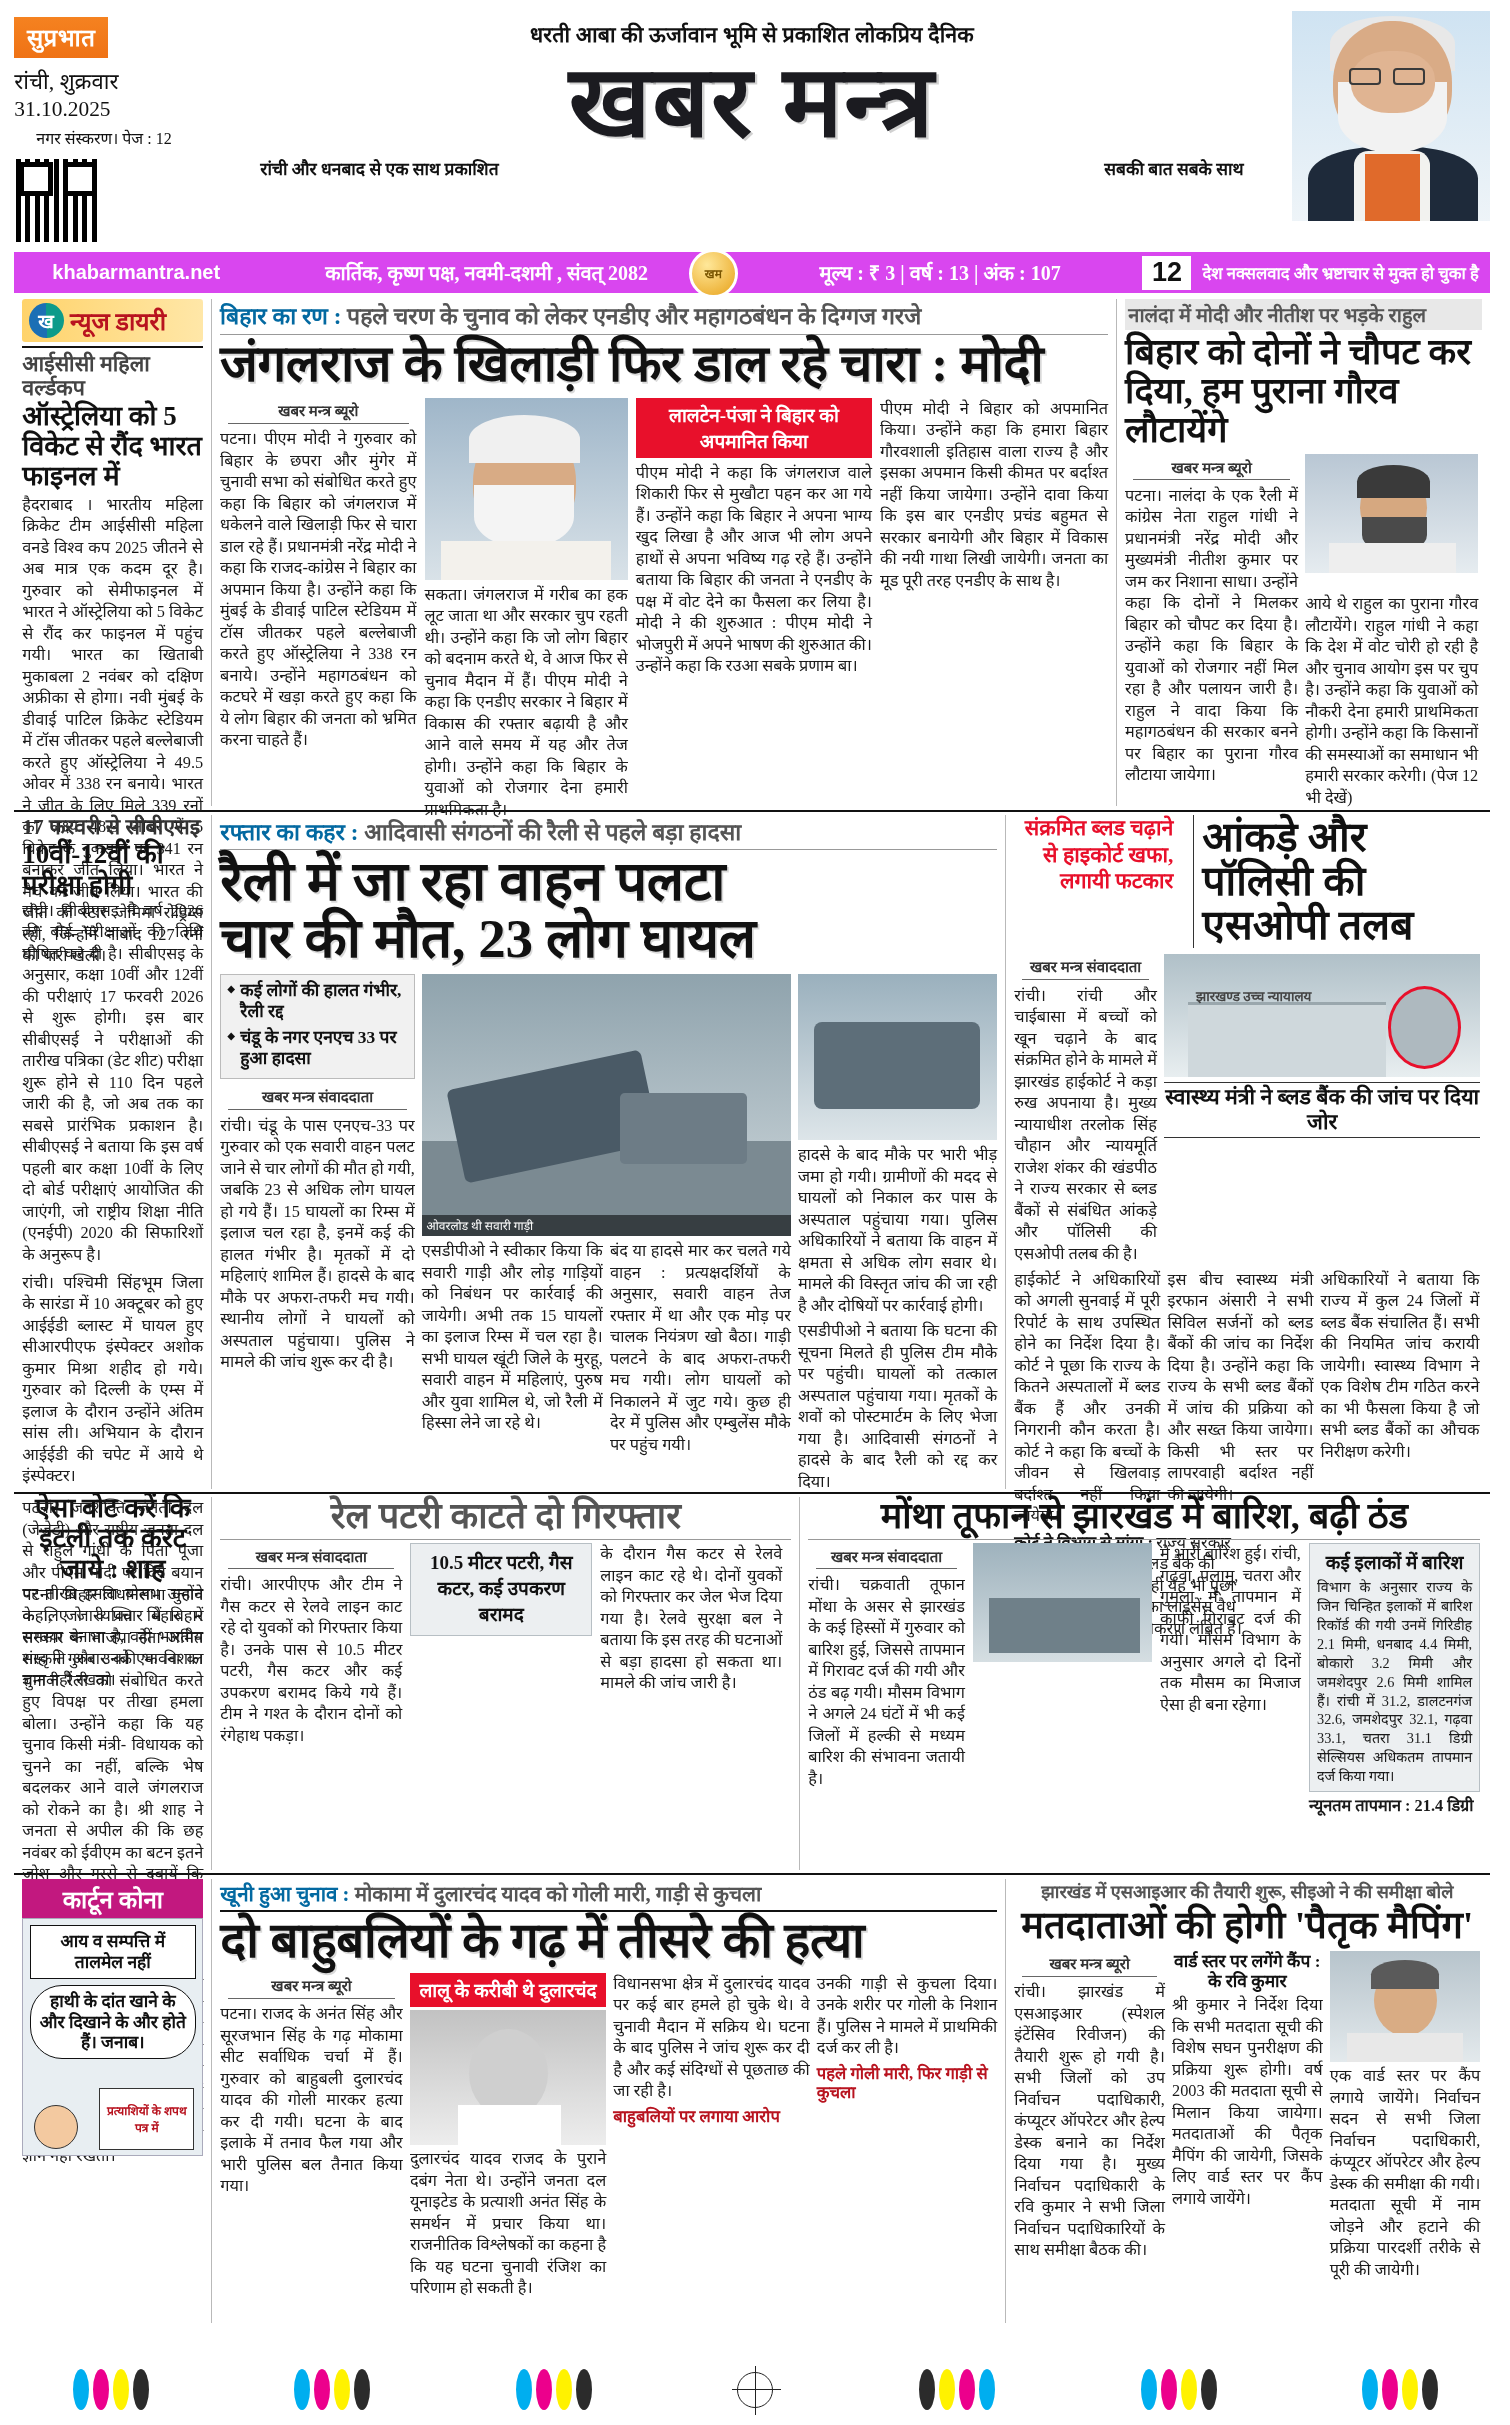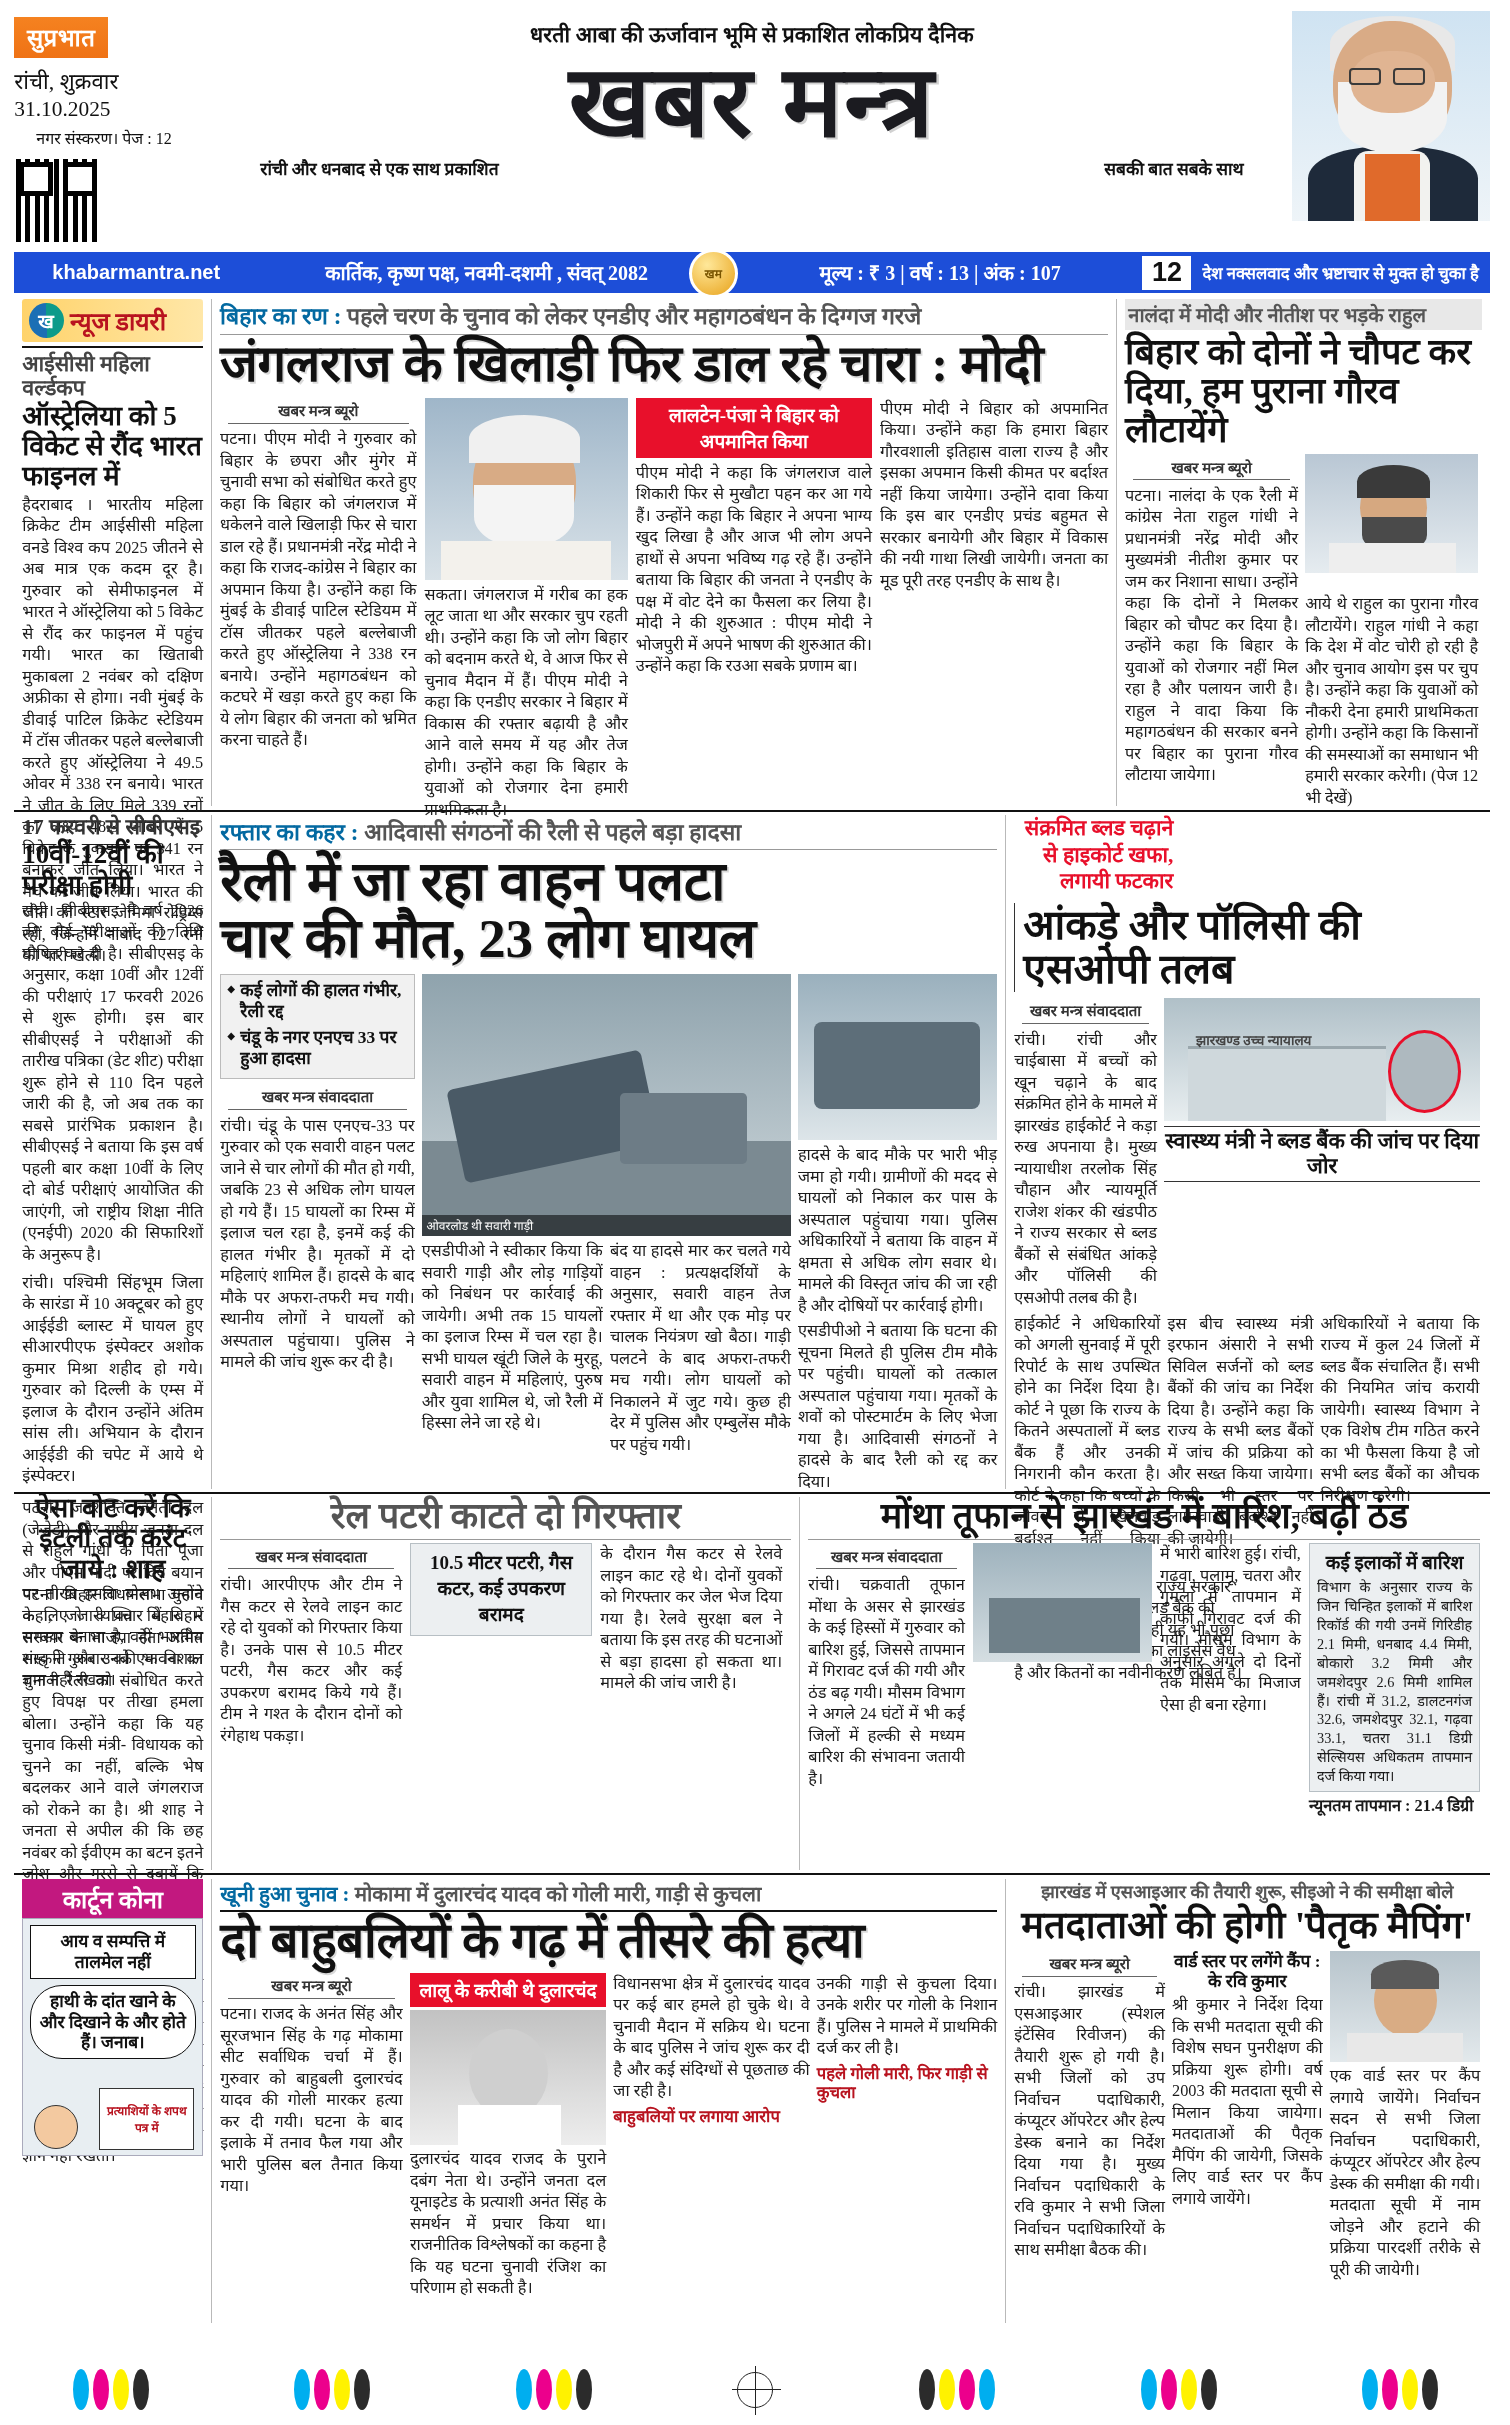--- a/index.html
+++ b/index.html
@@ -50,21 +50,21 @@
   .mh-photo .face{position:absolute;left:59px;top:40px;width:84px;height:62px;border-radius:45%;background:#e0b492;}
   .mh-photo .glass{position:absolute;top:57px;width:32px;height:17.4px;border:2.4px solid #3a3a3a;border-radius:4px;}
   .mh-photo .glass.l{left:57px;}
   .mh-photo .glass.r{left:101px;}
   .mh-photo .body{position:absolute;left:16px;top:136px;width:170px;height:79px;background:#1e2a3a;border-radius:40% 40% 0 0;}
   .mh-photo .kurta{position:absolute;left:62px;top:140px;width:76px;height:75px;background:#f2f2ef;border-radius:14.3px 14.3px 0 0;}
   .mh-photo .scarf{position:absolute;left:73px;top:143px;width:55px;height:71px;background:#e06a2b;}
 
   
   .bluebar {
-    display:flex; align-items:center; background:#1d4ed8; color:#fff;
+    display:flex; align-items:center; background:#d946ef; color:#fff;
     height:41px; font-weight:bold; position:relative; margin-top:3.2px;
   }
   .bb-site { font-family:"Liberation Sans", sans-serif; font-size:20px; padding-left:38px; width:270px;}
   .bb-panchang { flex:1; text-align:center; font-size:20px; }
   .bb-seal{ width:49px;height:49px;border-radius:50%;background:radial-gradient(circle at 35% 30%,#ffe89a,#e8a21a);
      border:3.2px solid #fff; display:flex;align-items:center;justify-content:center;font-size:12px;color:#7a5500;
      position:relative; top:0.8px;}
   .bb-price { flex:1; text-align:center; font-size:20px; }
   .bb-pagebox { background:#fff; color:#111; font-size:27px; padding:1.6px 9.5px; font-family:"Liberation Sans", sans-serif;}
   .bb-slogan { font-size:16.6px; padding:0 11px; white-space:nowrap; }
@@ -322,21 +322,21 @@
           </div>
           <div class="body-text" style="margin-top:4px;">हादसे के बाद मौके पर भारी भीड़ जमा हो गयी। ग्रामीणों की मदद से घायलों को निकाल कर पास के अस्पताल पहुंचाया गया। पुलिस अधिकारियों ने बताया कि वाहन में क्षमता से अधिक लोग सवार थे। मामले की विस्तृत जांच की जा रही है और दोषियों पर कार्रवाई होगी।</div>
           <div class="body-text" style="margin-top:4px;">एसडीपीओ ने बताया कि घटना की सूचना मिलते ही पुलिस टीम मौके पर पहुंची। घायलों को तत्काल अस्पताल पहुंचाया गया। मृतकों के शवों को पोस्टमार्टम के लिए भेजा गया है। आदिवासी संगठनों ने हादसे के बाद रैली को रद्द कर दिया।</div>
         </div>
       </div>
     </div>
 
     <div class="vsep"></div>
 
     <div class="col" style="width:482px;">
-      <div style="display:flex; gap:8px;flex-direction:column;">
+      <div style="display:flex; gap:20px;">
         <div style="width:159px;">
           <div class="hl-s" style="color:#e8102b; text-align:right; line-height:1.25;">संक्रमित ब्लड चढ़ाने से हाइकोर्ट खफा, लगायी फटकार</div>
         </div>
         <div style="flex:1; border-left:1.6px solid #333; padding-left:8px;">
           <div class="hl-l" style="font-size:41px;">आंकड़े और पॉलिसी की एसओपी तलब</div>
         </div>
       </div>
 
       <div style="display:flex; gap:7.1px; margin-top:6.3px;">
         <div style="width:143px;">

